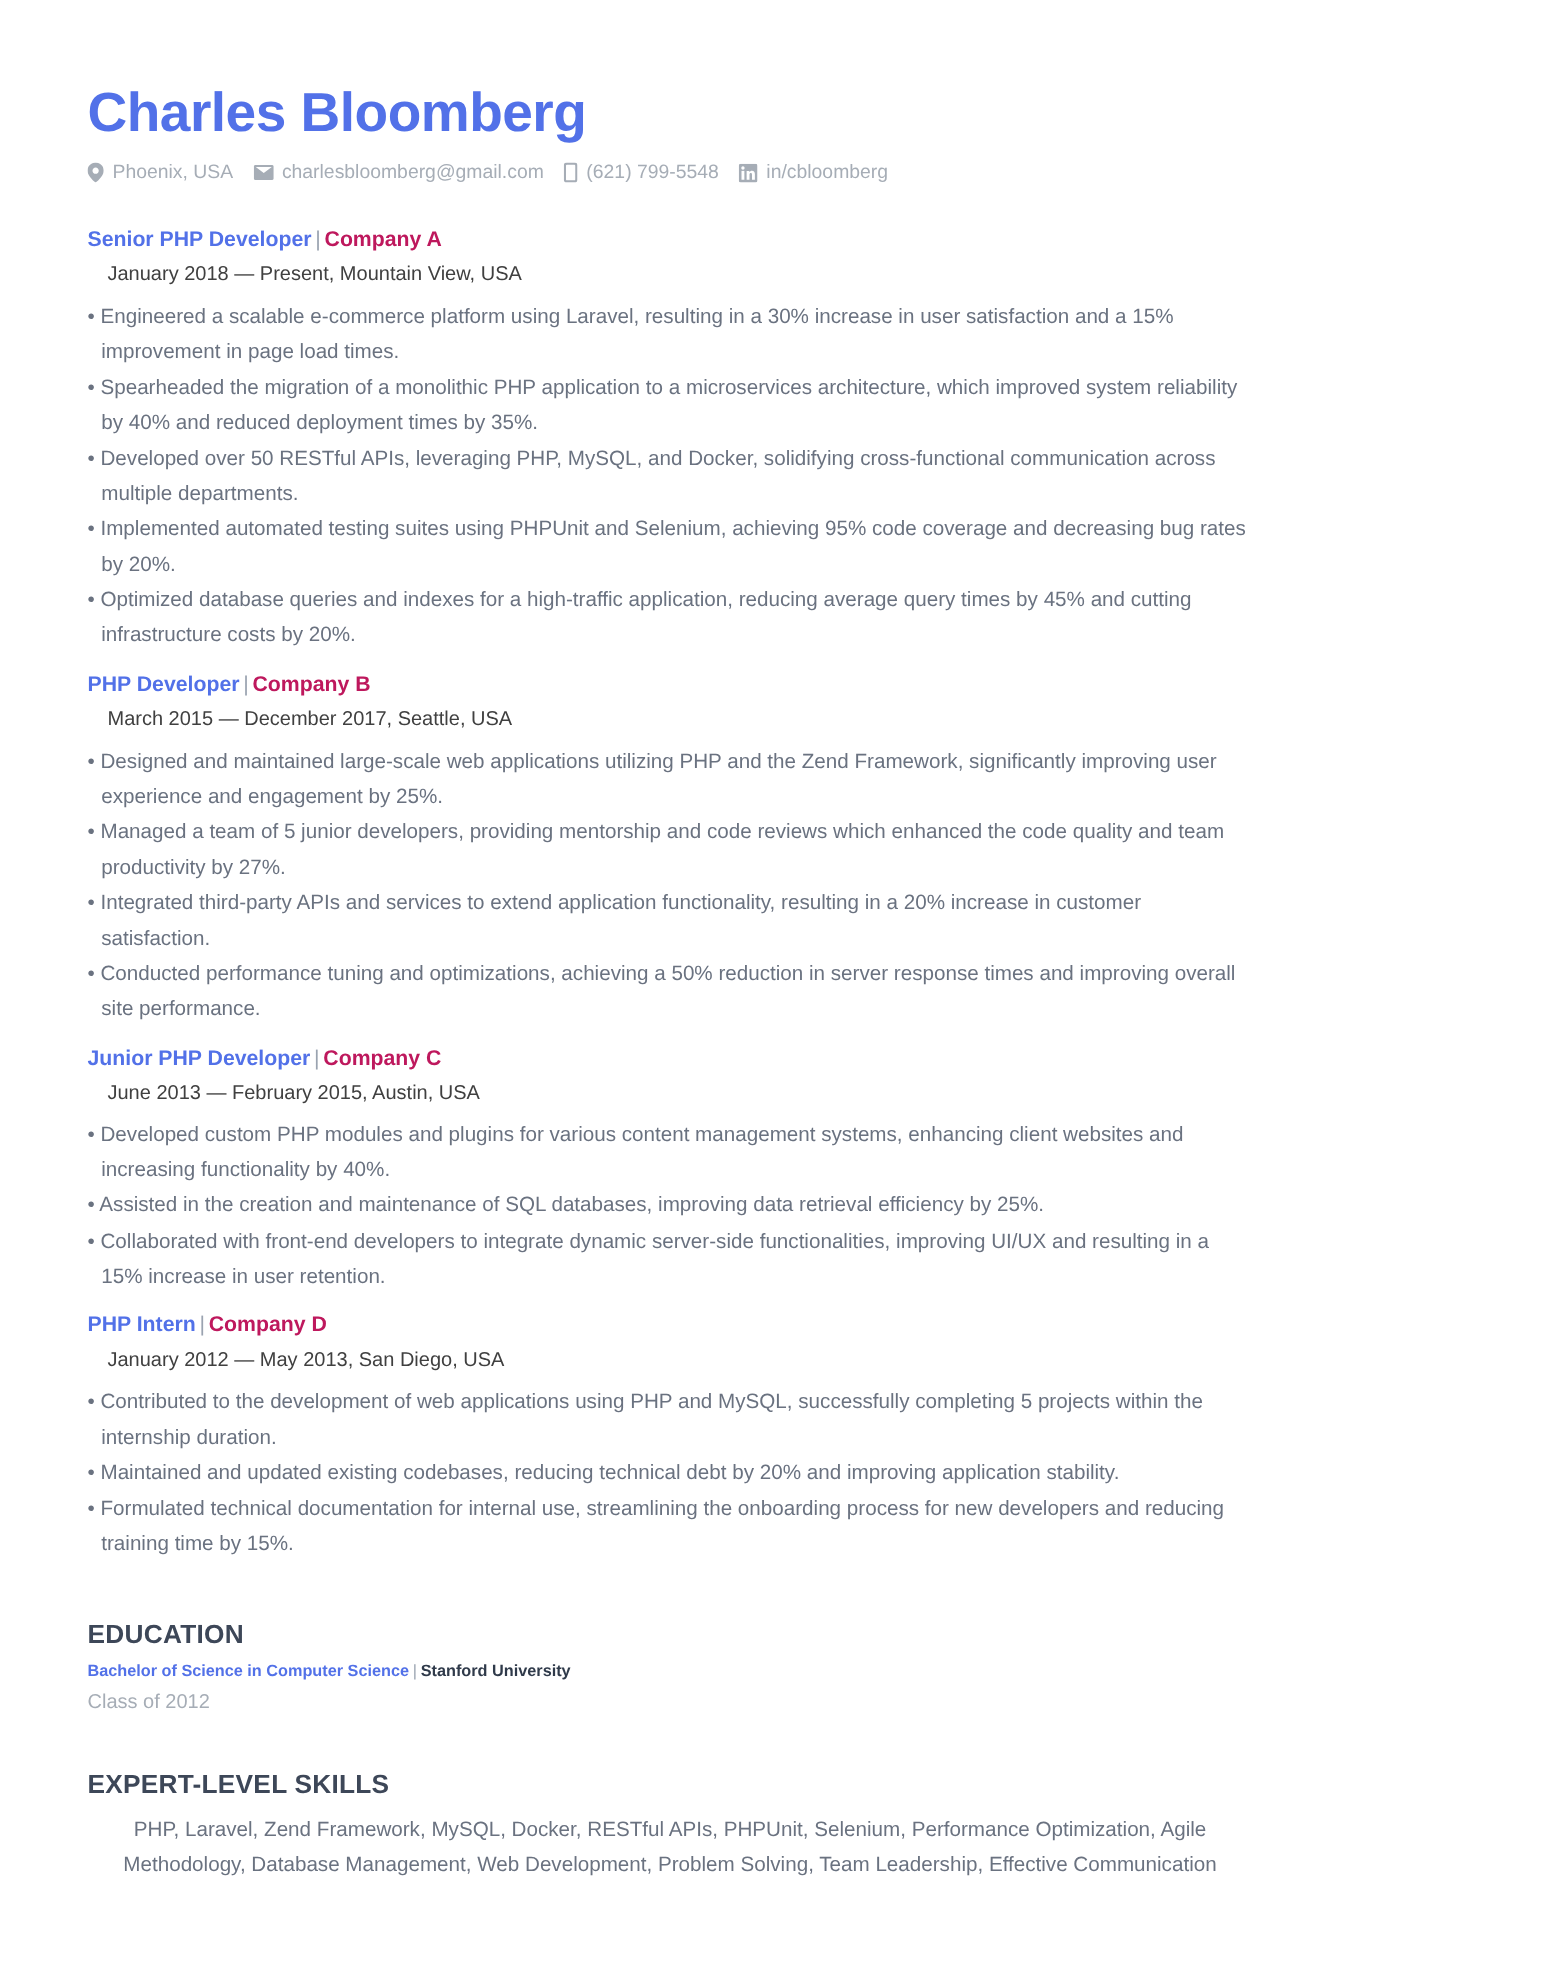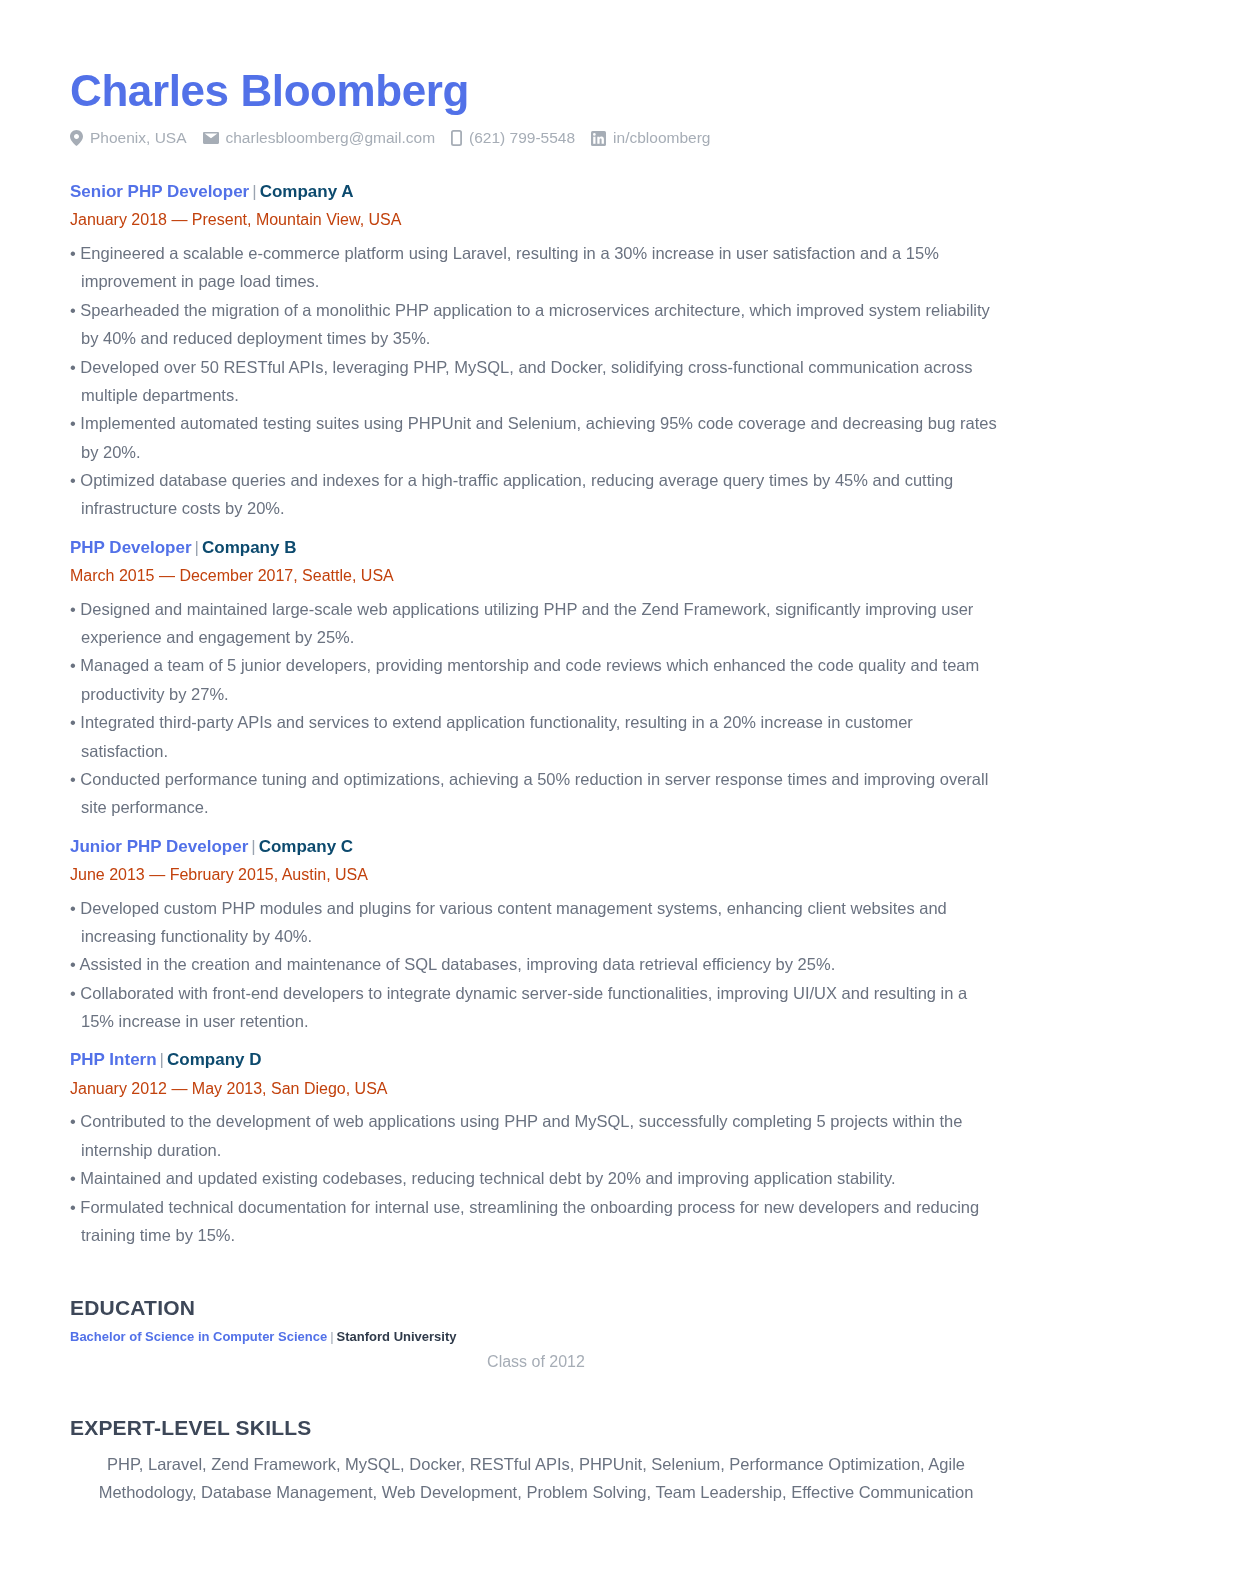--- a/index.html
+++ b/index.html
@@ -84,27 +84,27 @@
   .job-title {
     color: #5271e8;
     font-weight: bold;
   }
   .job-sep {
     color: #9aa3b0;
     font-weight: normal;
     padding: 0 3px;
   }
   .job-company {
-    color: #0c4a6e;
+    color: #be185d;
     font-weight: bold;
   }
   .job-meta {
     font-size: 16px;
-    color: #c2410c;
-    margin: 7px 0 0 0;
+    color: #404040;
+    margin: 7px 0 0 16px;
     line-height: 1.3;
   }
   .bullets {
     margin: 8px 0 0 0;
     padding: 0;
     list-style: none;
   }
   .bullets li {
     font-size: 16.5px;
     line-height: 1.72;
@@ -118,21 +118,20 @@
     font-size: 13px;
     line-height: 1.3;
     margin: 9px 0 0 0;
   }
   .edu-degree { color: #5271e8; font-weight: bold; }
   .edu-school { color: #2f3a4a; font-weight: bold; }
   .edu-meta {
     font-size: 16px;
     color: #a6adb6;
     margin: 7px 0 0 0;
-    text-align: center;
   }
   .skills-text {
     font-size: 16.5px;
     line-height: 1.72;
     color: #6a7280;
     margin: 9px 0 0 0;
     max-width: 1060px;
     text-align: center;
   }
 </style>

